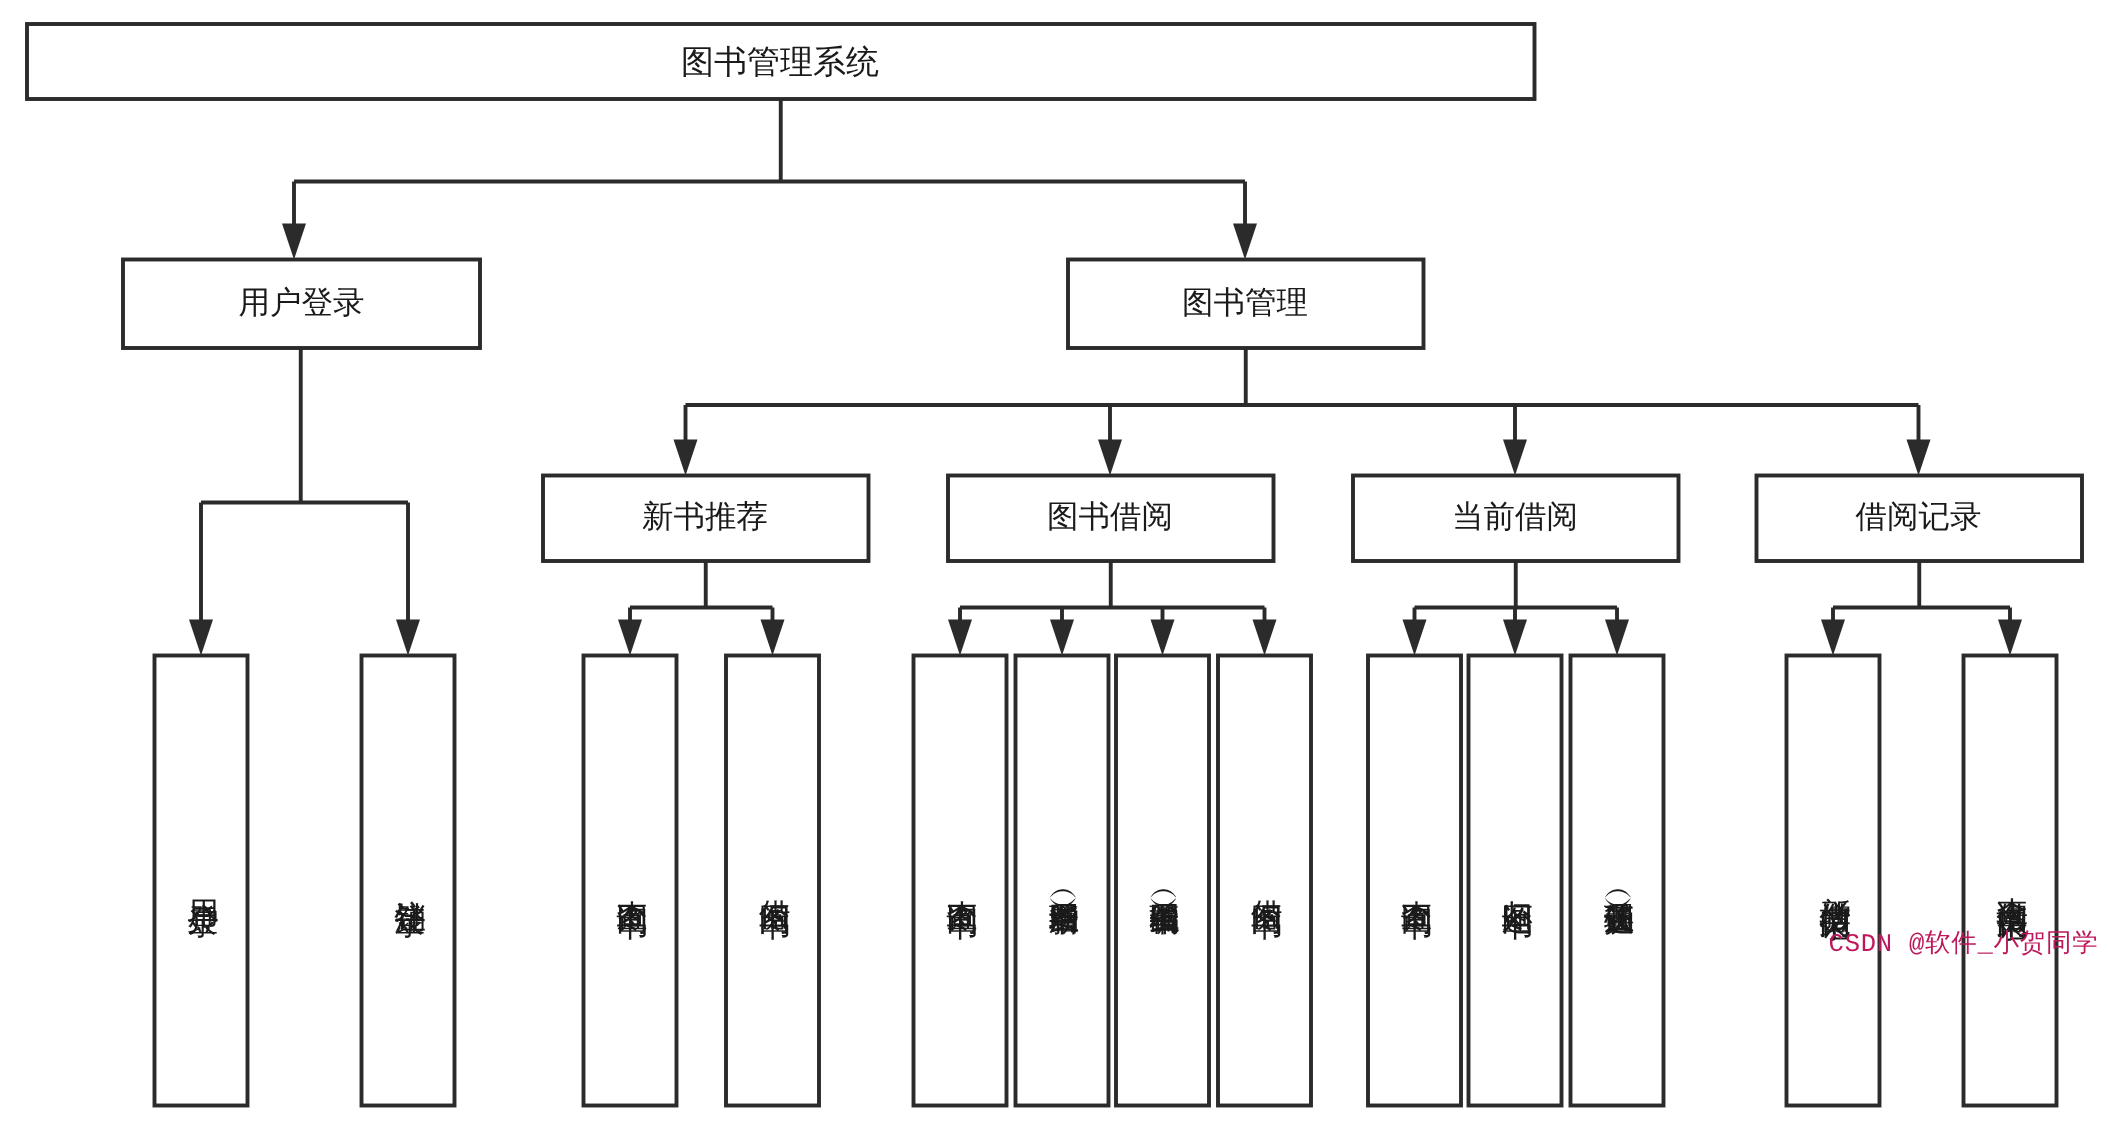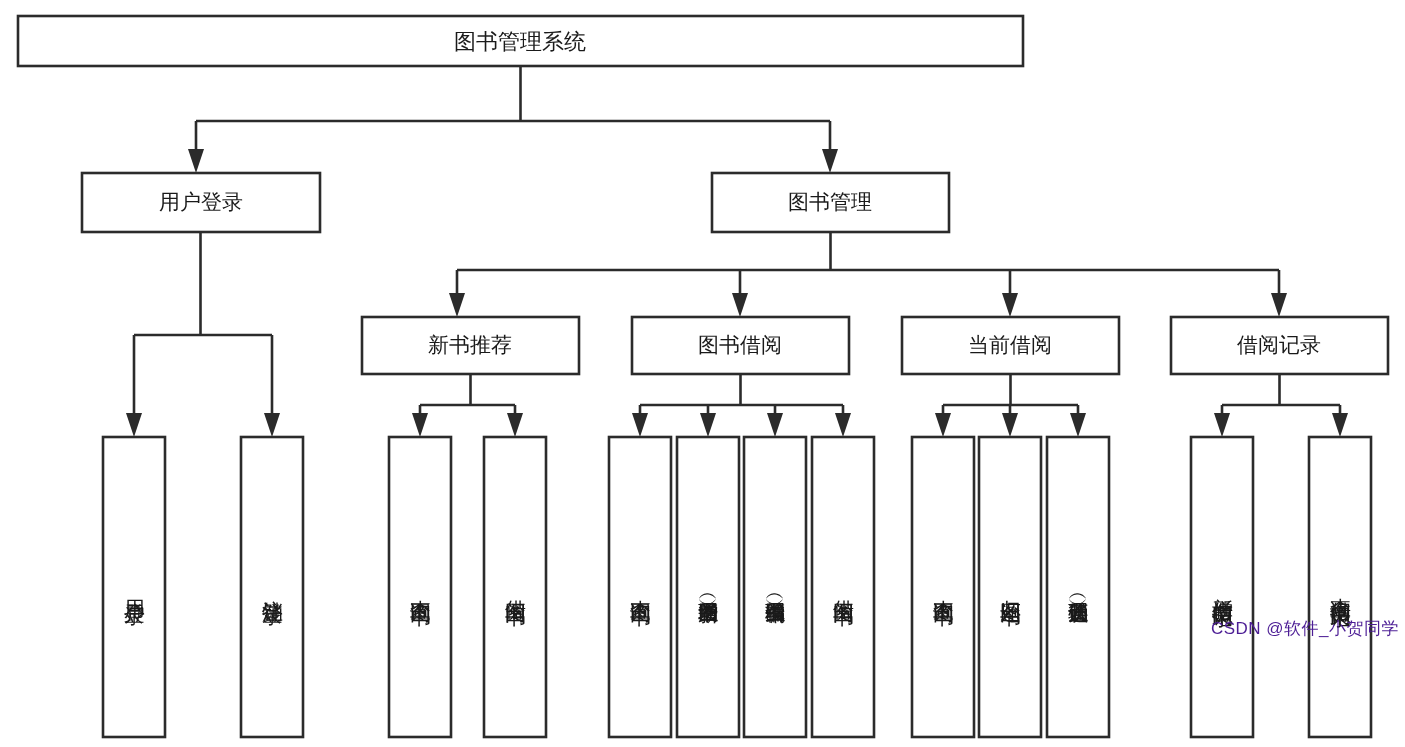--- a/index.html
+++ b/index.html
@@ -73,23 +73,23 @@
     white-space: nowrap;
   }
   .vlabel-text.tight {
     font-size: 20px;
     letter-spacing: 0px;
   }
   .watermark {
     position: absolute;
     right: 6px;
     bottom: 4px;
-    font-family: Liberation Sans, sans-serif;
+    font-family: Liberation Mono, monospace;
     font-size: 17px;
-    color: #4c1d95;
+    color: #be185d;
     letter-spacing: 0.5px;
     user-select: none;
   }
 </style>
 </head>
 <body>
 
 <div id="diagram-root">
 
   <svg class="diagram-canvas" viewBox="0 0 1405 747" xmlns="http://www.w3.org/2000/svg">

